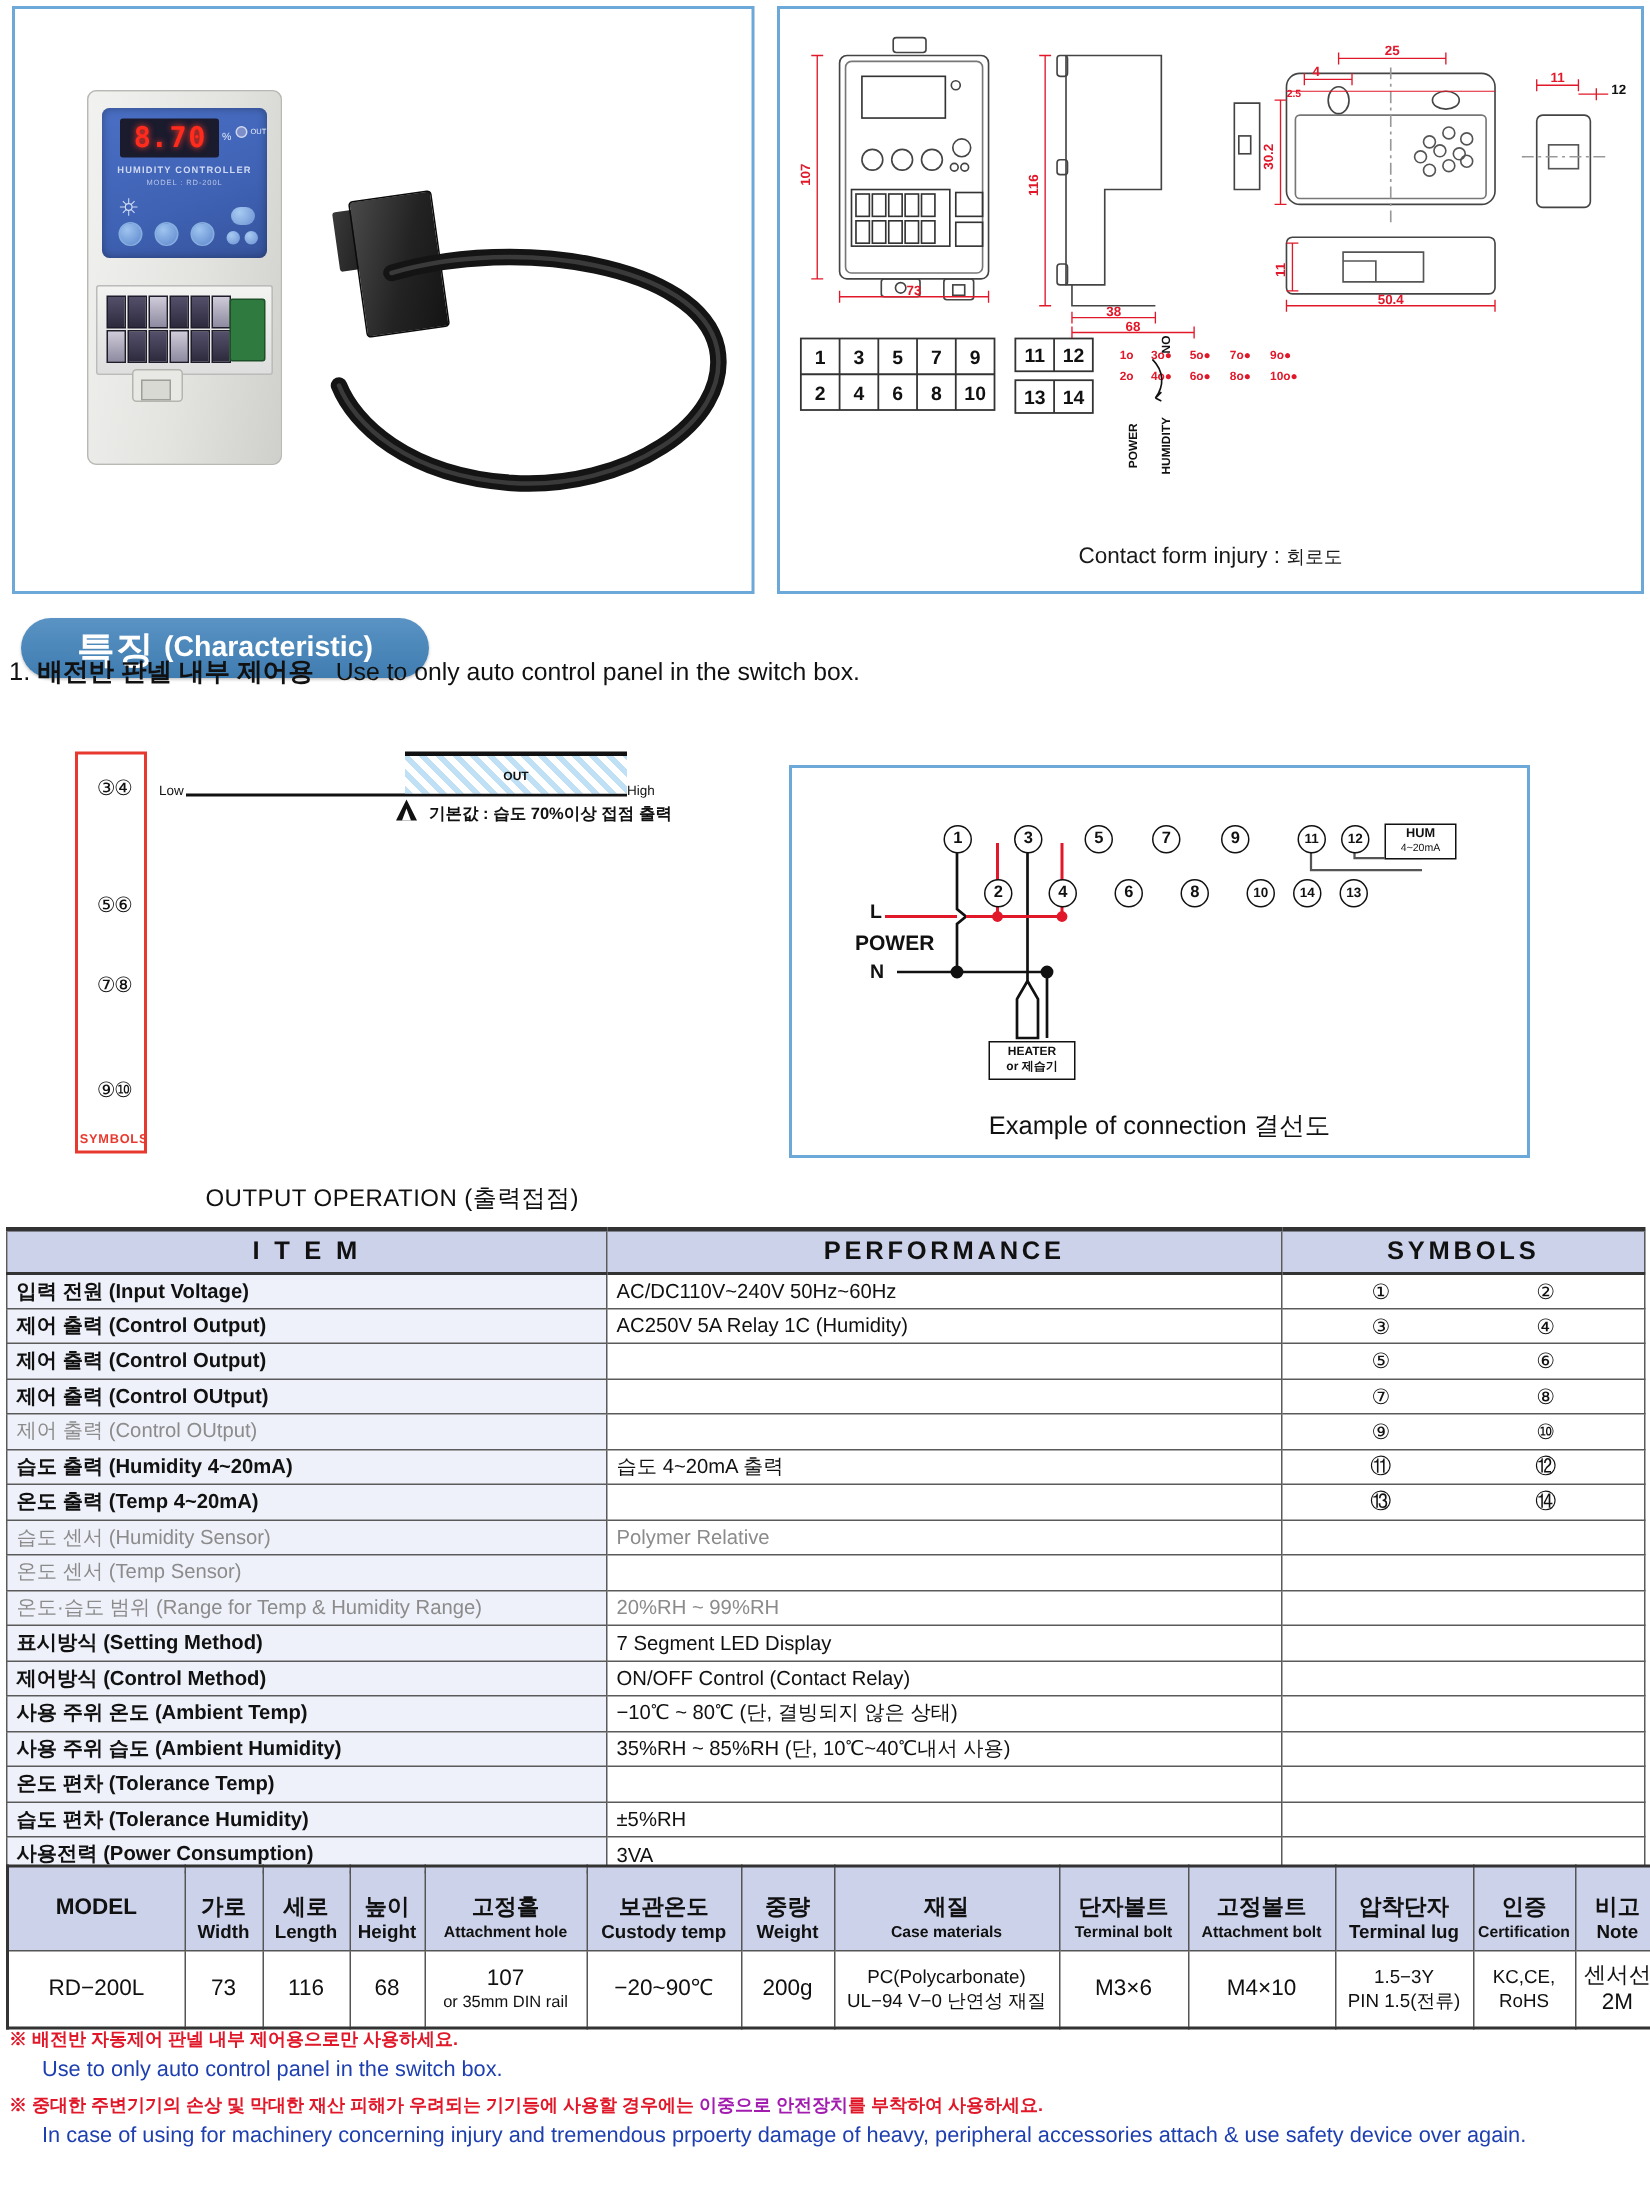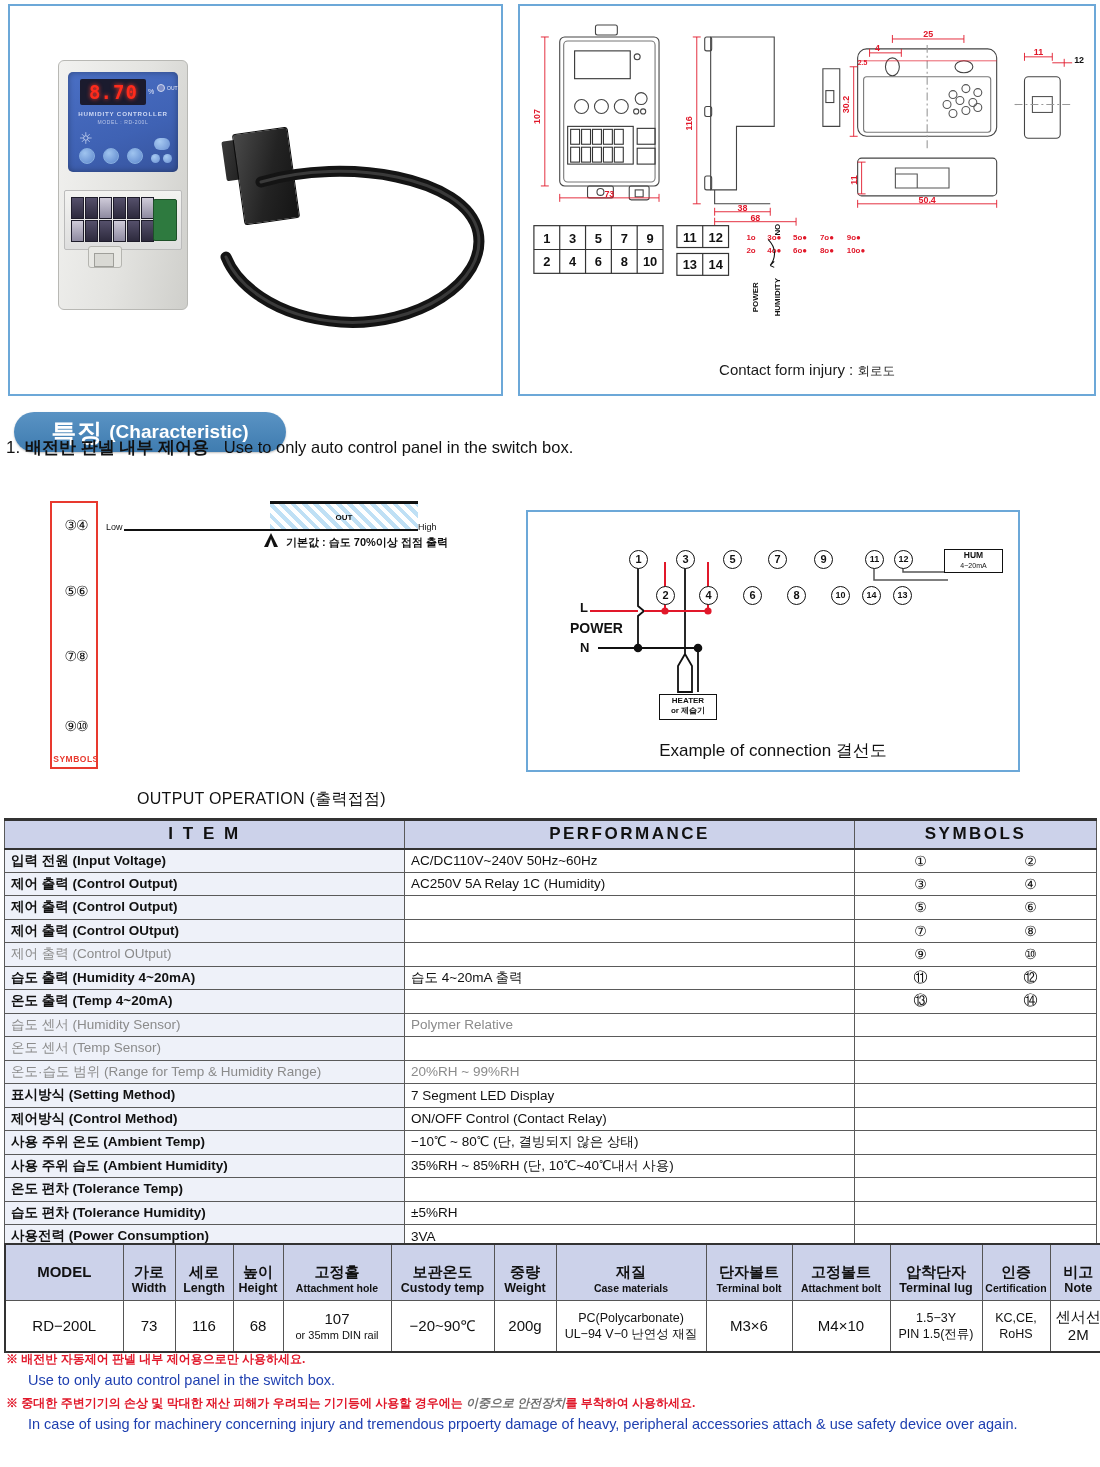--- a/index.html
+++ b/index.html
@@ -207,21 +207,21 @@
   .mv { font-size:15px; line-height:18px; }
   .mv-sm { font-size:11px; line-height:14px; }
   .mv-md { font-size:12.5px; line-height:16px; }
 
   
   .warn { position:absolute; left:6px; width:1090px; }
   .w1 { top:1349px; }
   .w2 { top:1393px; }
   .wl-kr { font-size:12px; font-weight:bold; color:#e1182a; line-height:21px; }
   .wl-kr .star { color:#e1182a; }
-  .wl-kr .blue { color:#737373;font-style:italic; }
+  .wl-kr .blue { color:#a21caf; }
   .wl-en { font-size:14.5px; color:#1e3fb0; line-height:20px; margin-left:22px; }
 </style>
 </head>
 <body>
 
 <div class="top-row">
 
   <div class="photo-panel">
     <div class="photo-inner">
 
@@ -446,21 +446,21 @@
 
 <div class="char-line">
   <span class="num">1.</span>
   <span>배전반 판넬 내부 제어용</span>
   <span class="en">Use to only auto control panel in the switch box.</span>
 </div>
 
 <div class="op-wrap">
   <div class="sym-box">
     <div class="sym-pair" style="top:14px">③④</div>
-    <div class="sym-pair" style="top:80px">⑤⑥</div>
+    <div class="sym-pair" style="top:92px">⑤⑥</div>
     <div class="sym-pair" style="top:145px">⑦⑧</div>
     <div class="sym-pair" style="top:215px">⑨⑩</div>
     <div class="sym-lbl">SYMBOLS</div>
   </div>
 
   <div class="op-low">Low</div>
   <div class="op-base"></div>
   <div class="op-out">
     <div class="op-out-lbl">OUT</div>
   </div>
@@ -509,21 +509,21 @@
   <div class="term-circle" style="left:215px; top:74px">6</div>
   <div class="term-circle" style="left:259px; top:74px">8</div>
   <div class="term-circle small" style="left:303px; top:74px">10</div>
   <div class="term-circle small" style="left:334px; top:74px">14</div>
   <div class="term-circle small" style="left:365px; top:74px">13</div>
 
   <div class="pw-l" style="left:52px; top:88px">L</div>
   <div class="pw-l" style="left:42px; top:108px; font-size:14px">POWER</div>
   <div class="pw-l" style="left:52px; top:128px">N</div>
 
-  <div class="hum-box" style="left:416px; top:37px; width:59px; height:24px">
+  <div class="hum-box" style="left:395px; top:37px; width:48px; height:24px">
     <div class="hum-t">HUM</div>
     <div class="hum-s">4~20mA</div>
   </div>
 
   <div class="heater-box" style="left:131px; top:182px; width:58px; height:26px">
     <div class="heater-t">HEATER</div>
     <div class="heater-t">or 제습기</div>
   </div>
 
   <div class="conn-caption">

